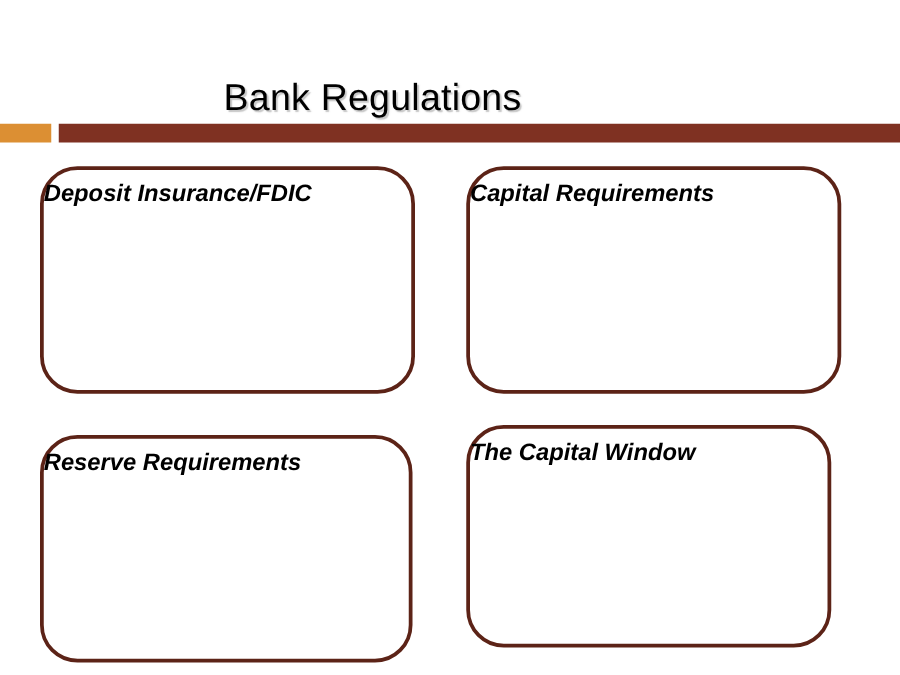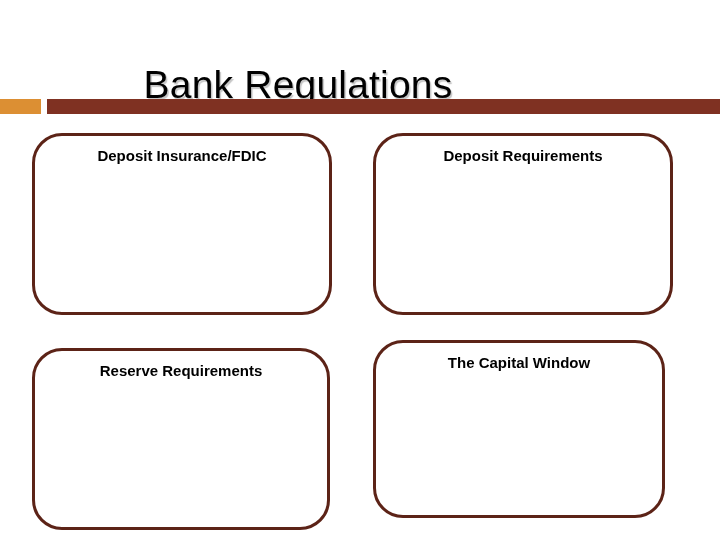--- a/index.html
+++ b/index.html
@@ -23,21 +23,21 @@
     background: #ffffff;
   }
 
   
   #slide-title {
     position: absolute;
     left: 0;
     top: 38px;
     width: 596px;
     text-align: center;
-    font-size: 39px;
+    font-size: 30px;
     font-weight: normal;
     color: #000000;
     letter-spacing: 0.2px;
     line-height: 42px;
     text-shadow: 1.5px 1.5px 1px rgba(150,150,150,0.55);
     white-space: nowrap;
   }
 
   
   #divider {
@@ -70,26 +70,27 @@
     box-sizing: border-box;
     background: #ffffff;
     border: 3px solid #5C2317;
     border-radius: 30px;
   }
   .callout-label {
     position: absolute;
     left: 0;
     top: 11px;
     width: 100%;
-    text-align: center;
-    font-size: 15px;
+    text-align: left;
+    font-size: 19px;
     font-weight: bold;
     color: #000000;
     line-height: 18px;
     white-space: nowrap;
+    font-style: italic;
   }
   .callout-body {
     position: absolute;
     left: 12px;
     right: 12px;
     top: 38px;
     bottom: 10px;
   }
 
   #box-deposit-insurance {
@@ -128,21 +129,21 @@
     <div id="divider-accent"></div>
     <div id="divider-main"></div>
   </div>
 
   <div class="callout" id="box-deposit-insurance">
     <div class="callout-label">Deposit Insurance/FDIC</div>
     <div class="callout-body"></div>
   </div>
 
   <div class="callout" id="box-capital-requirements">
-    <div class="callout-label">Deposit Requirements</div>
+    <div class="callout-label">Capital Requirements</div>
     <div class="callout-body"></div>
   </div>
 
   <div class="callout" id="box-reserve-requirements">
     <div class="callout-label">Reserve Requirements</div>
     <div class="callout-body"></div>
   </div>
 
   <div class="callout" id="box-discount-window">
     <div class="callout-label">The Capital Window</div>

